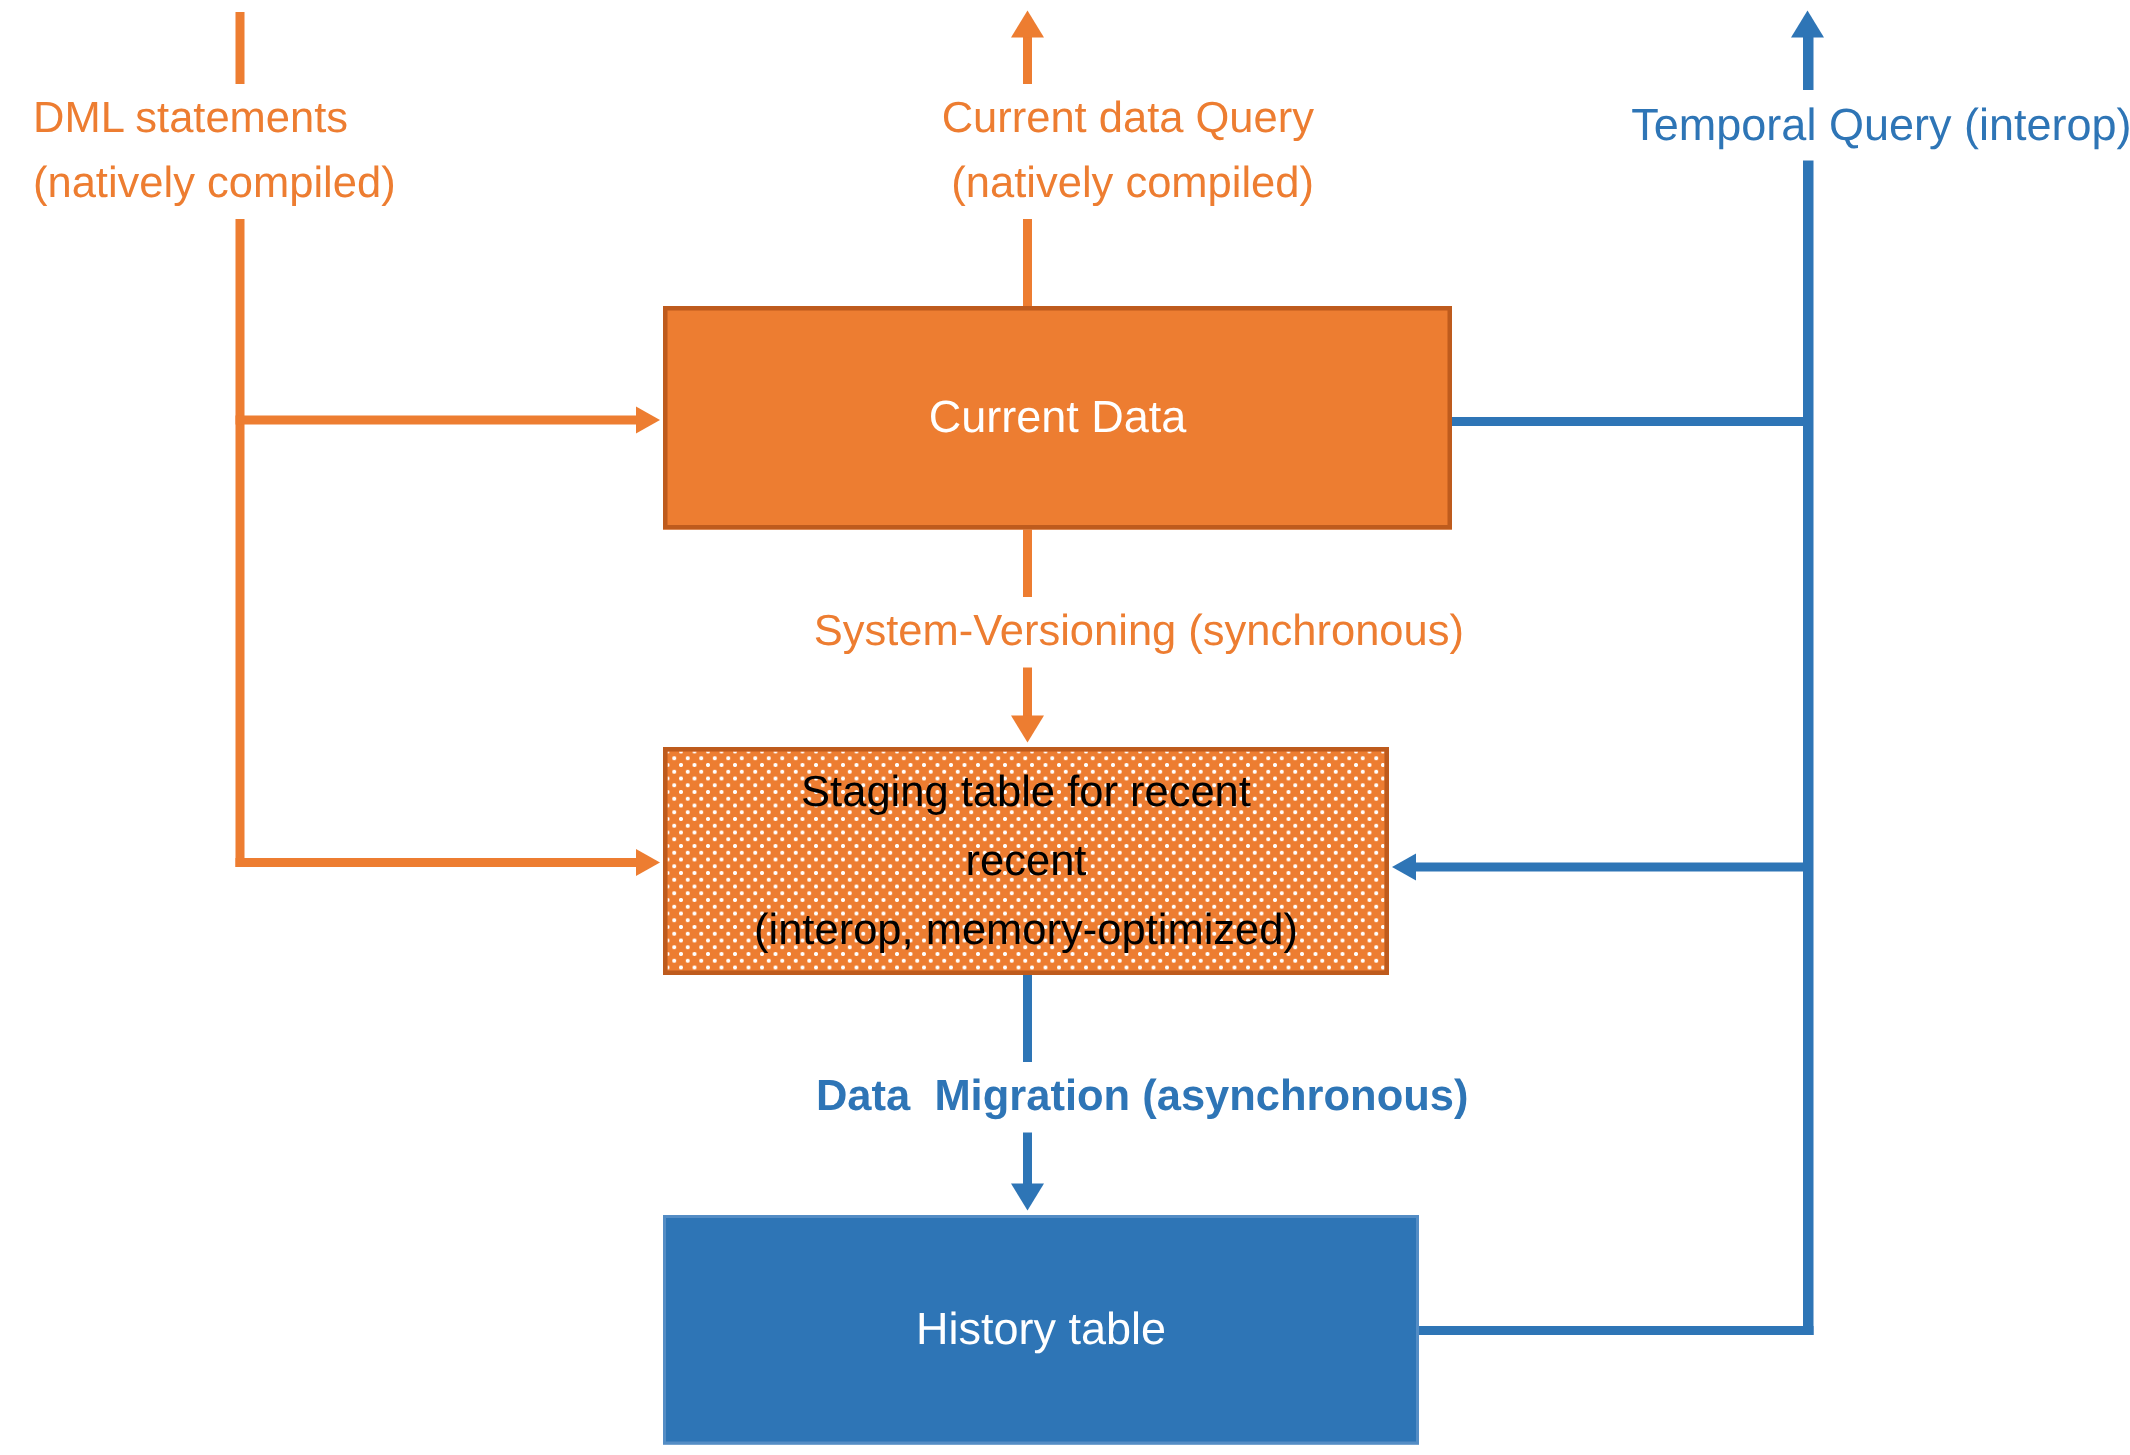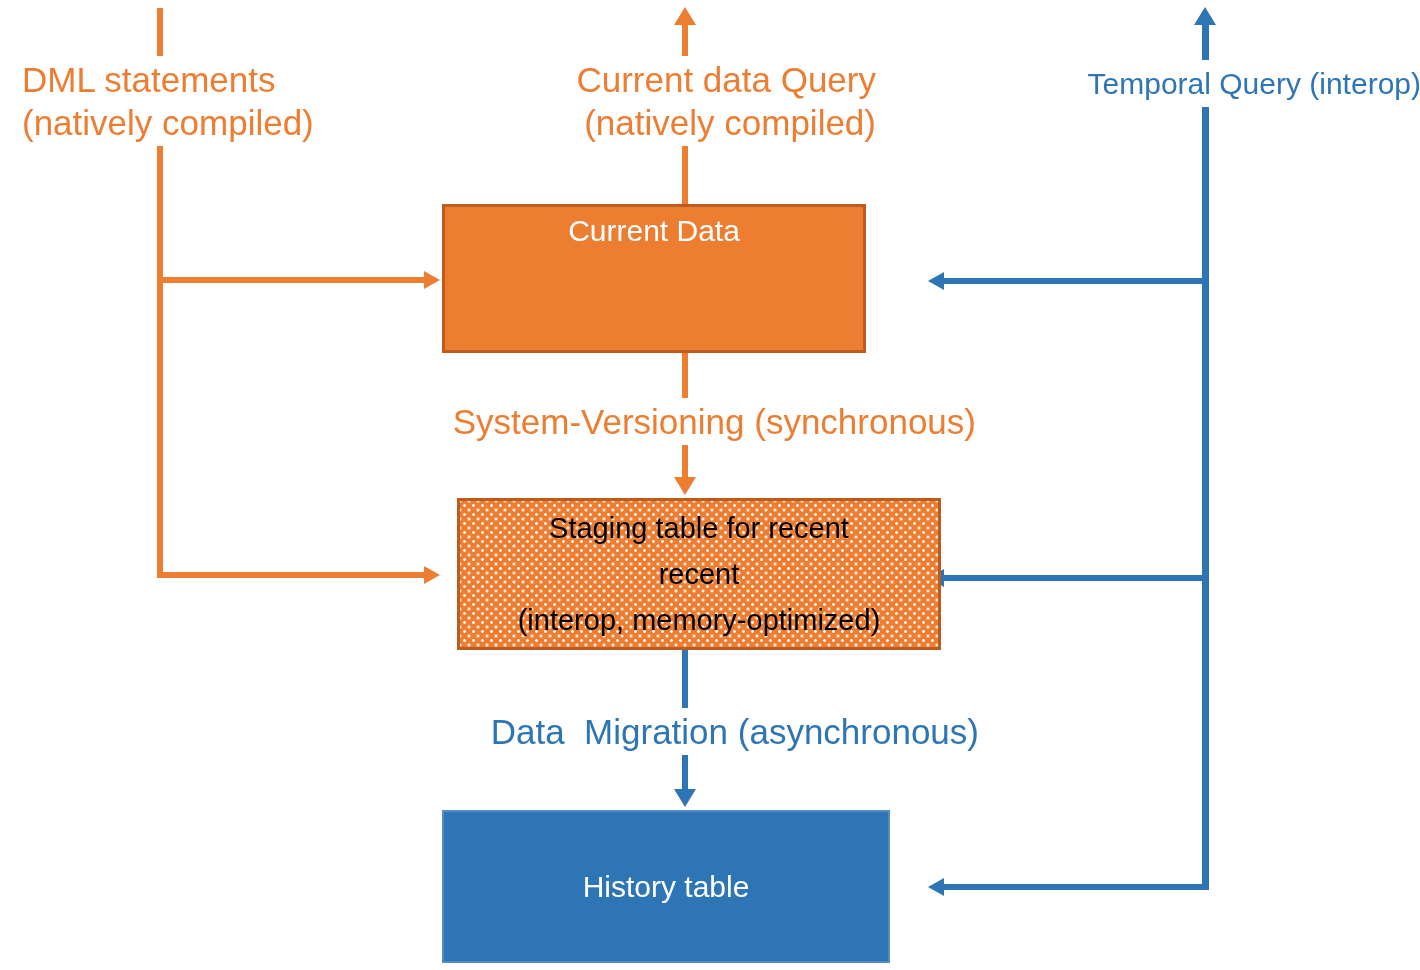--- a/index.html
+++ b/index.html
@@ -24,21 +24,21 @@
   .ah.down.o{border-top:18px solid #ED7D31;}
   .ah.down.b{border-top:18px solid #2E75B6;}
   .ah.right{border-top:9px solid transparent;border-bottom:9px solid transparent;}
   .ah.right.o{border-left:16px solid #ED7D31;}
   .ah.left{border-top:9px solid transparent;border-bottom:9px solid transparent;}
   .ah.left.b{border-right:16px solid #2E75B6;}
   
   .lbl{
     position:absolute;
     background:#ffffff;
-    font-size:35px;
+    font-size:29px;
     line-height:43px;
     padding:2px 6px;
     white-space:nowrap;
   }
   .lbl.orange{color:#ED7D31;}
   .lbl.blue{color:#2E75B6;}
   .lbl.center{text-align:right;}
   .pre{white-space:pre;}
   
   .node{
@@ -56,21 +56,21 @@
   }
   .node.staging{
     background-color:#ED7D31;
     background-image:
       radial-gradient(#ffffff 1.1px, rgba(255,255,255,0) 1.6px),
       radial-gradient(#ffffff 1.1px, rgba(255,255,255,0) 1.6px);
     background-size:9px 9px;
     background-position:0 0, 4.5px 4.5px;
     border:3px solid #BE5B1D;
     color:#000000;
-    font-size:29px;line-height:46px;margin-left:15px;
+    font-size:29px;line-height:46px;
   }
   .node.history{
     background:#2E75B6;
     border:2px solid #548DC5;
     color:#ffffff;
   }
 </style>
 </head>
 <body>
 
@@ -98,43 +98,43 @@
 
   <div class="hline b-bg" style="left:944px;top:575px;width:258px;"></div>
   <div class="ah left b" style="left:928px;top:569px;"></div>
 
   <div class="hline b-bg" style="left:944px;top:884px;width:265px;"></div>
   <div class="ah left b" style="left:928px;top:878px;"></div>
 
   <div class="vline b-bg" style="left:682px;top:650px;height:140px;"></div>
   <div class="ah down b" style="left:674px;top:789px;"></div>
 
-  <div class="node current" style="left:442px;top:204px;width:424px;height:149px;justify-content:space-between;">
+  <div class="node current" style="left:442px;top:204px;width:526px;height:149px;">
     <div>Current Data</div>
   </div>
 
   <div class="node staging" style="left:442px;top:498px;width:484px;height:152px;">
     <div>Staging table for recent</div>
     <div>recent</div>
     <div>(interop, memory-optimized)</div>
   </div>
 
-  <div class="node history" style="left:442px;top:810px;width:448px;height:153px;gap:16px;">
+  <div class="node history" style="left:442px;top:810px;width:504px;height:153px;gap:16px;">
     <div>History table</div>
   </div>
 
   <div class="lbl orange" style="left:16px;top:56px;">
     <div>DML statements</div>
     <div>(natively compiled)</div>
   </div>
 
   <div class="lbl orange center" style="left:500px;top:56px;width:370px;">
     <div>Current data Query</div>
     <div>(natively compiled)</div>
   </div>
 
   <div class="lbl blue center" style="left:995px;top:60px;width:420px;font-size:30px;">Temporal Query (interop)</div>
 
   <div class="lbl orange center" style="left:445px;top:398px;width:525px;">System-Versioning (synchronous)</div>
 
-  <div class="lbl blue center pre" style="left:448px;top:708px;width:525px;">Data  Migration (asynchronous)</div>
+  <div class="lbl blue center pre" style="left:448px;top:708px;width:525px;font-weight:bold;">Data  Migration (asynchronous)</div>
 
 </div>
 
 </body></html>

